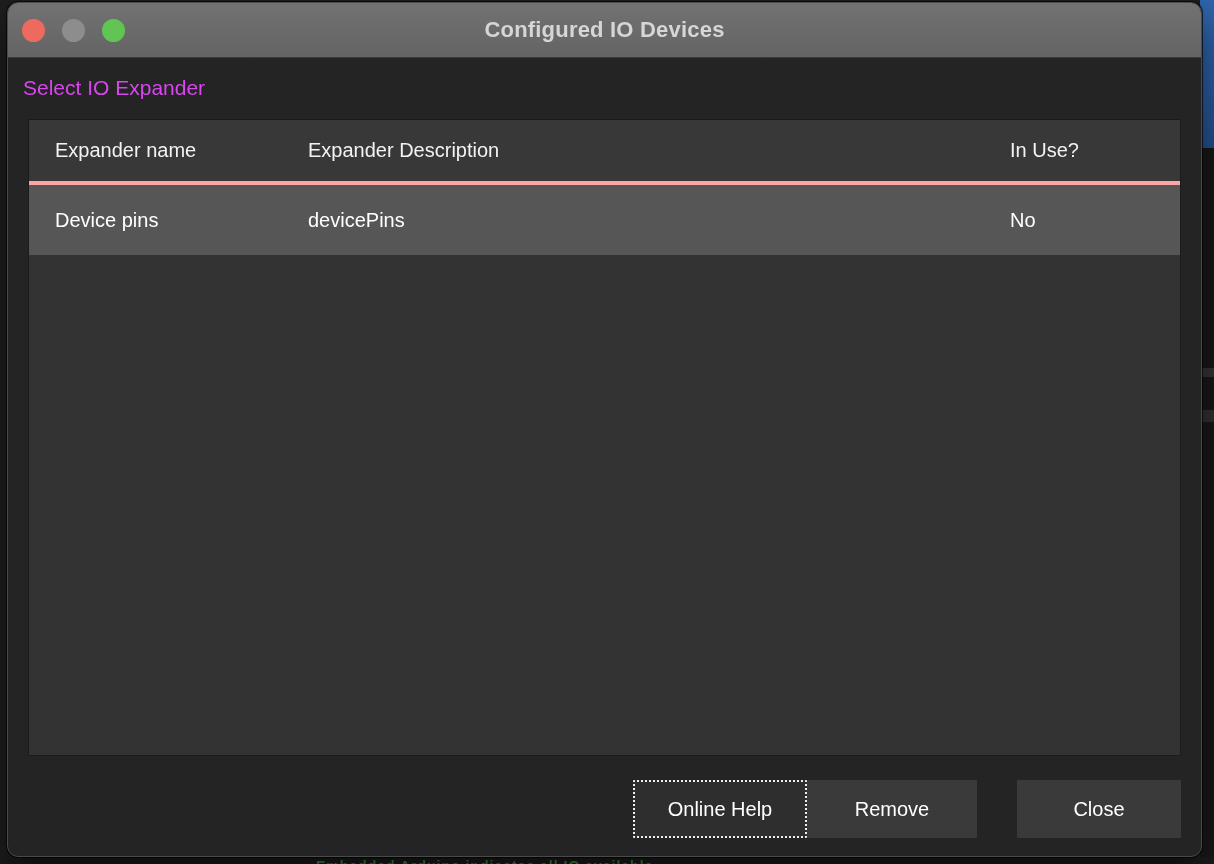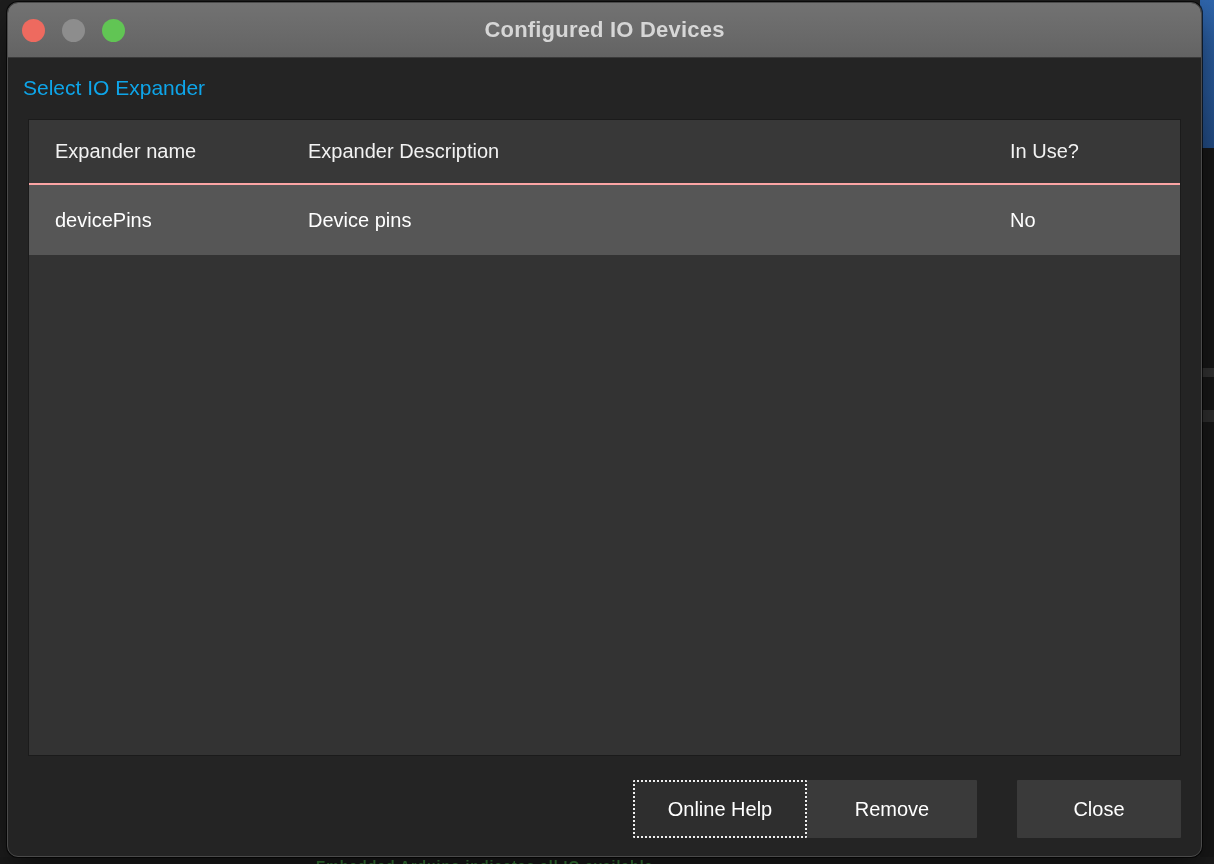--- a/index.html
+++ b/index.html
@@ -57,42 +57,42 @@
   .window-title {
     position: absolute; left: 0; right: 0; text-align: center;
     font-size: 22px; font-weight: bold; color: #d6d6d6;
     letter-spacing: 0.2px;
   }
 
   .body { flex: 1; display: flex; flex-direction: column; padding: 0 20px; }
 
   .section-label {
     margin: 15px 0 0 -5px;
-    font-size: 21px; color: #0ea5e9; height: 30px; line-height: 30px;
+    font-size: 21px; color: #d946ef; height: 30px; line-height: 30px;
   }
 
   
   .table {
     margin-top: 16px;
     height: 637px;
     background: #333333;
     border: 1px solid #1b1b1b;
     display: flex; flex-direction: column;
     overflow: hidden;
   }
   .trow {
     display: grid;
     grid-template-columns: 253px 702px 1fr;
     padding-left: 26px;
     align-items: center;
   }
   .thead {
     height: 65px; flex: 0 0 65px;
     background: #383838;
-    border-bottom: 2px solid #fca5a5;
+    border-bottom: 4px solid #fca5a5;
     font-size: 20px; color: #f2f2f2;
   }
   .tdata {
     height: 70px; flex: 0 0 70px;
     font-size: 20px; color: #ffffff;
   }
   .tdata.selected { background: #565656; }
   .tviewport { flex: 1; background: #333333; }
 
   
@@ -143,22 +143,22 @@
 
     <div class="section-label">Select IO Expander</div>
 
     <div class="table">
       <div class="trow thead">
         <div>Expander name</div>
         <div>Expander Description</div>
         <div>In Use?</div>
       </div>
       <div class="trow tdata selected">
+        <div>Device pins</div>
         <div>devicePins</div>
-        <div>Device pins</div>
         <div>No</div>
       </div>
       <div class="tviewport"></div>
     </div>
 
     <div class="button-row">
       <button class="btn focused">Online Help</button>
       <button class="btn">Remove</button>
       <button class="btn btn-close-dlg">Close</button>
     </div>

